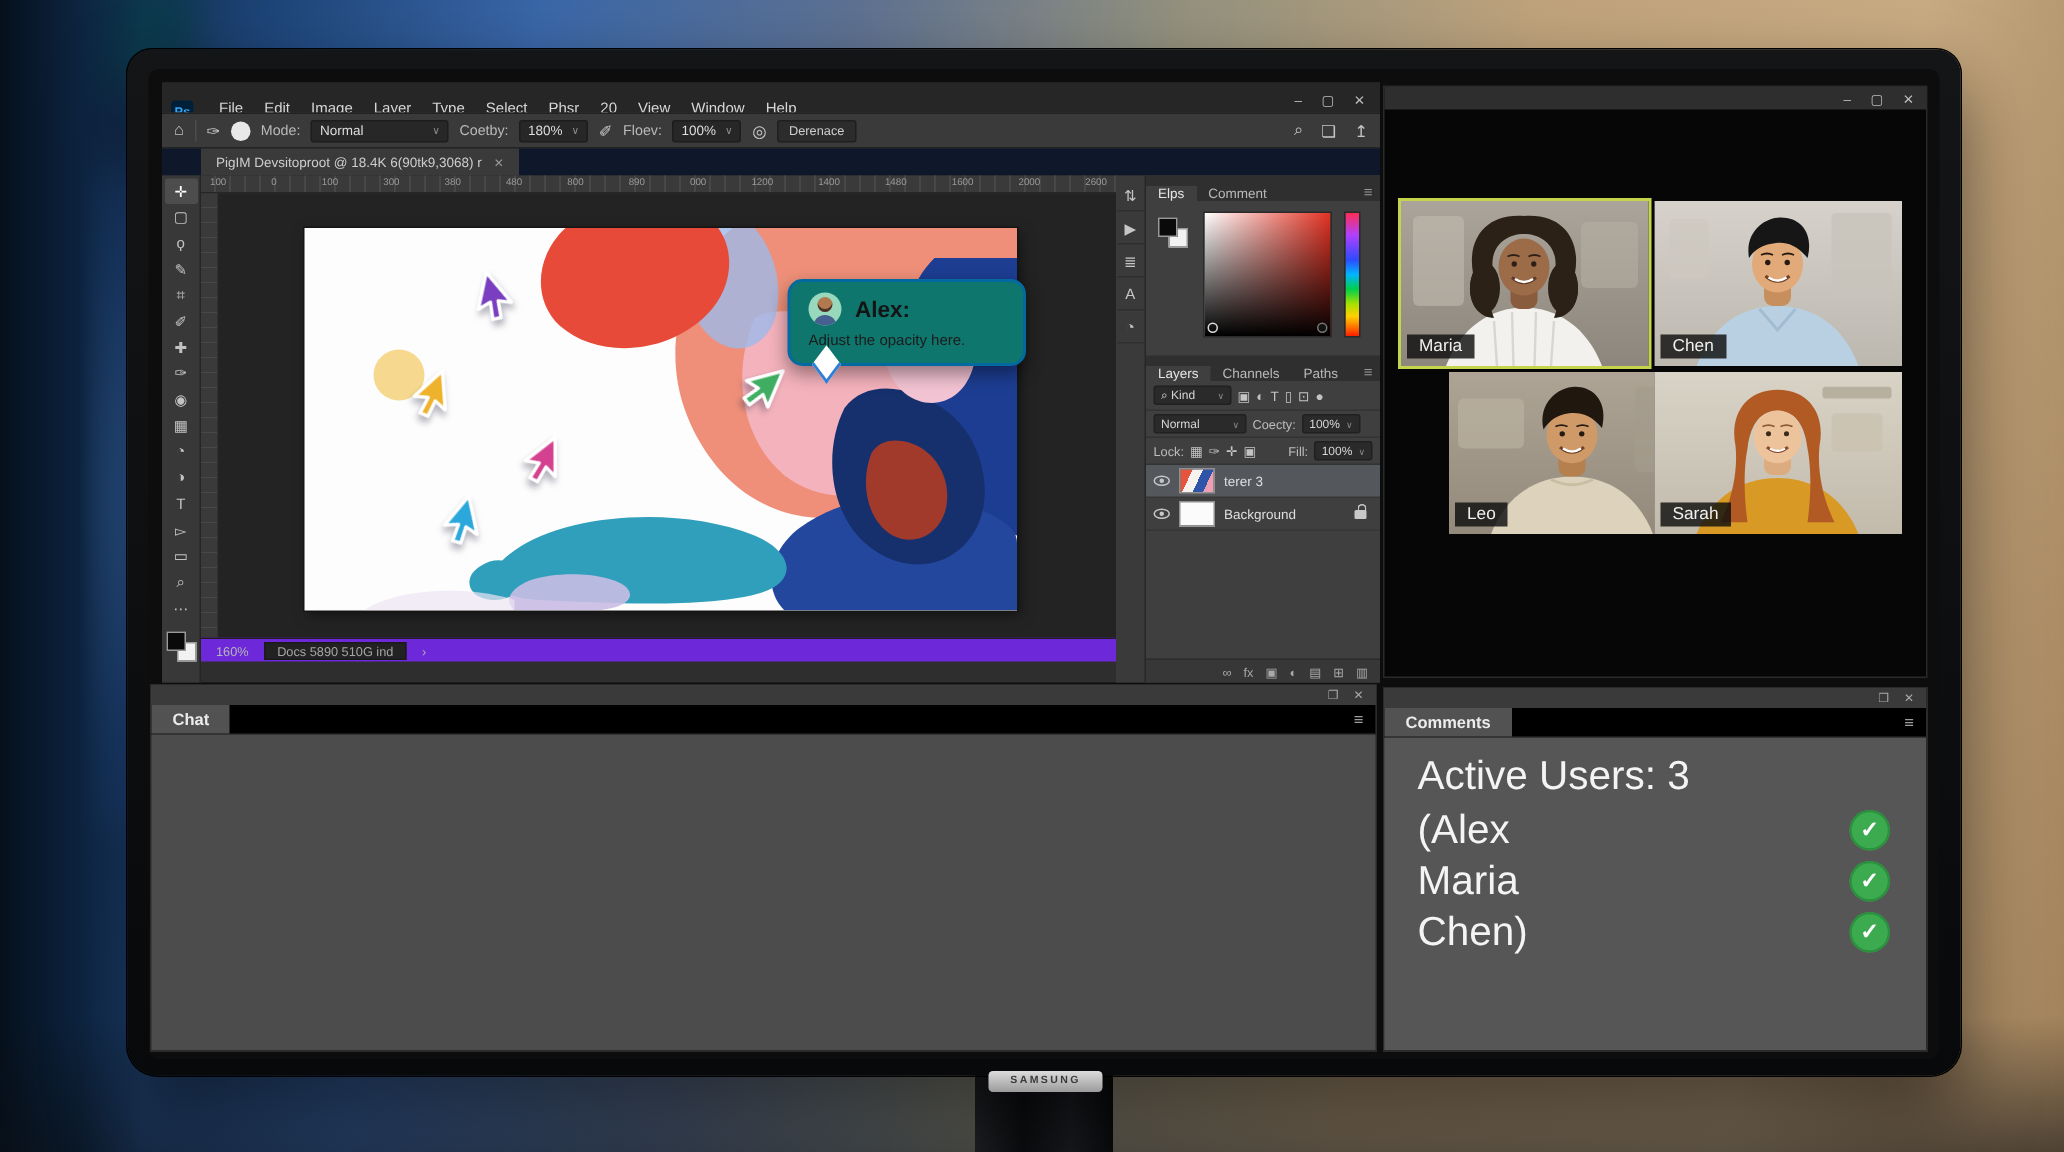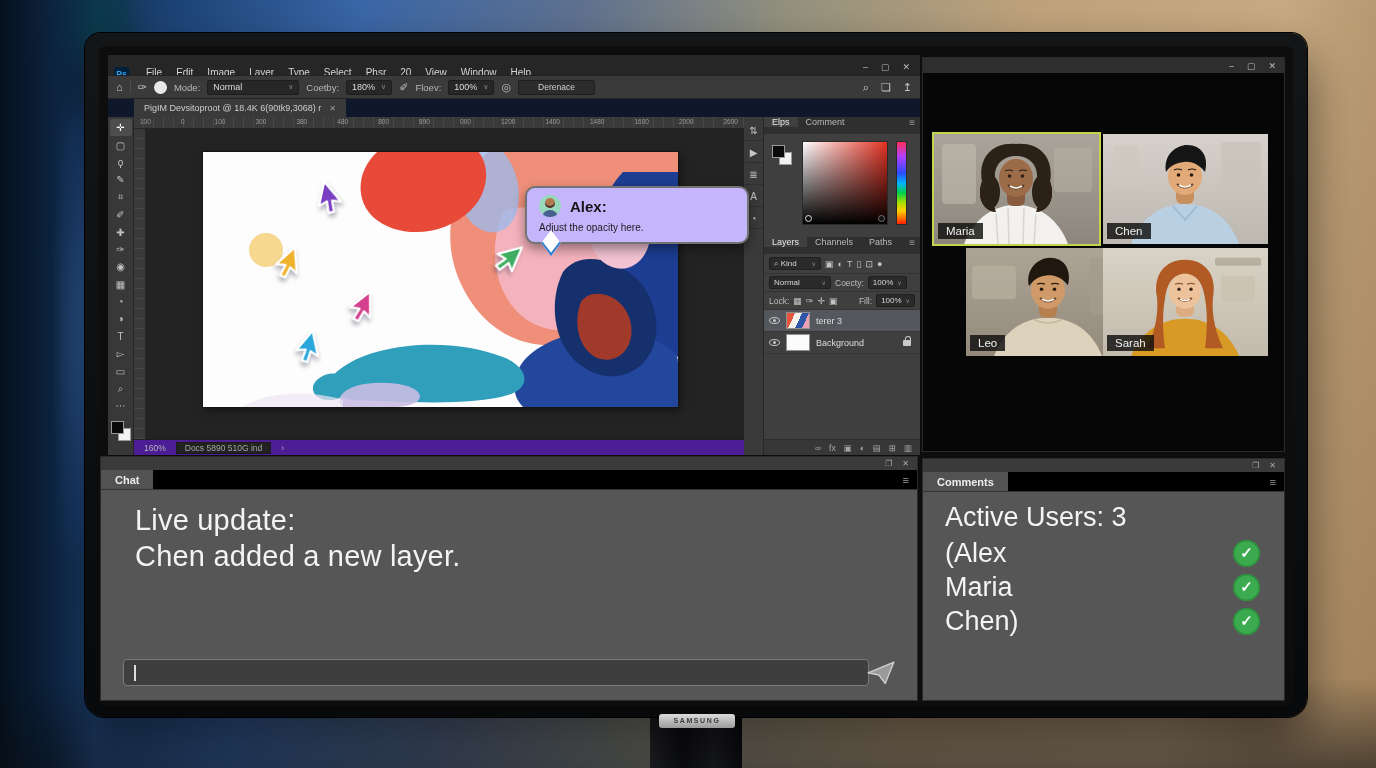--- a/index.html
+++ b/index.html
@@ -45,21 +45,21 @@
   .ps-menubar .win-ctl { margin-left:auto; padding-right:4px; }
   .ps-options { position:absolute; left:0; top:20px; width:100%; height:24px; background:#3a3a3a;
     border-top:1px solid #222; border-bottom:1px solid #242424; display:flex; align-items:center; gap:7px; padding:0 8px; font-size:9.5px; }
   .opt-icon { color:#c3c3c3; font-size:11px; }
   .opt-sep { width:1px; height:14px; background:#4c4c4c; }
   .opt-label { color:#b9b9b9; }
   .opt-select { background:#272727; border:1px solid #1d1d1d; border-radius:2px; height:15px;
     padding:0 5px; color:#ddd; display:flex; align-items:center; gap:6px; font-size:9px; }
   .opt-select .car { font-size:7px; color:#8c8c8c; }
   .brush-dot { width:13px; height:13px; border-radius:50%; background:#e8e8e8; }
-  .opt-btn { background:#2c2c2c; border:1px solid #1f1f1f; border-radius:2px; height:15px; padding:0 19px;
+  .opt-btn { background:#2c2c2c; border:1px solid #1f1f1f; border-radius:2px; height:15px; padding:0 7px;
     color:#cfcfcf; font-size:8.5px; display:flex; align-items:center; }
   .opt-right { margin-left:auto; display:flex; gap:12px; font-size:11px; color:#c6c6c6; }
   .ps-tabrow { position:absolute; left:0; top:44px; width:100%; height:18px; background:#0f172a; display:flex; }
   .ps-doc-tab { background:#3a3a3a; height:100%; display:flex; align-items:center; gap:8px;
     padding:0 10px; font-size:9px; color:#cdcdcd; margin-left:26px; }
   .ps-doc-tab .x { color:#9a9a9a; font-size:8px; }
   .ps-body { position:absolute; left:0; top:62px; width:812px; height:338px; }
 
   .ps-toolbar { position:absolute; left:0; top:0; width:26px; height:338px; background:#383838;
     border-right:1px solid #252525; display:flex; flex-direction:column; align-items:center; padding-top:2px; }
@@ -78,38 +78,38 @@
     border-right:1px solid #262626;
     background-image:repeating-linear-gradient(to bottom, transparent 0 9px, #55555580 9px 10px); }
 
   .ps-canvas { position:absolute; left:38px; top:12px; width:598px; height:310px; background:#232323; }
   .artboard { position:absolute; left:57px; top:23px; width:475px; height:255px; background:#fdfdfd;
     box-shadow:0 0 0 1px #151515, 2px 3px 8px rgba(0,0,0,.5); overflow:hidden; }
   .artboard svg.art { position:absolute; inset:0; width:100%; height:100%; }
   .cursor { position:absolute; width:30px; height:32px; filter:drop-shadow(2px 3px 2px rgba(40,40,70,.35)); }
   .cursor svg { width:100%; height:100%; overflow:visible; }
 
-  .tooltip { position:absolute; left:417px; top:69px; width:224px; background:#c4b5fd;
-    border:2px solid #737373; border-radius:10px; padding:7px 12px 9px; box-shadow:0 5px 12px rgba(0,0,0,.4); z-index:5; }
+  .tooltip { position:absolute; left:417px; top:69px; width:159px; background:#0f766e;
+    border:2px solid #0369a1; border-radius:10px; padding:7px 12px 9px; box-shadow:0 5px 12px rgba(0,0,0,.4); z-index:5; }
   .tooltip::after { content:""; position:absolute; left:16px; bottom:-9px; width:14px; height:14px;
     background:#fff; border-bottom:2px solid #2f7fd4; border-left:2px solid #2f7fd4; transform:rotate(-45deg) skew(-8deg,-8deg); }
   .tt-head { display:flex; align-items:center; gap:9px; }
   .tt-avatar { width:22px; height:22px; border-radius:50%; background:#98d8bc; position:relative; overflow:hidden; }
   .tt-avatar::before { content:""; position:absolute; left:6px; top:3px; width:10px; height:10px; border-radius:50%; background:#b07a4e; box-shadow:0 -2px 0 0 #4a342a inset; }
   .tt-avatar::after { content:""; position:absolute; left:3px; bottom:-2px; width:16px; height:9px; border-radius:8px 8px 0 0; background:#46618f; }
   .tt-author { font-size:15px; font-weight:bold; color:#141414; }
   .tt-text { font-size:10px; color:#1b1b1b; margin-top:5px; }
 
   .ps-dock { position:absolute; left:636px; top:0; width:20px; height:338px; background:#3a3a3a;
     border-right:1px solid #272727; display:flex; flex-direction:column; align-items:center; padding-top:4px; gap:2px; }
   .dock-ic { width:18px; height:20px; display:flex; align-items:center; justify-content:center;
     color:#c6c6c6; font-size:10px; border-bottom:1px solid #2e2e2e; }
 
   .ps-panels { position:absolute; left:656px; top:0; width:156px; height:338px; background:#3f3f3f; }
-  .panel-tabs { display:flex; background:#2f2f2f; height:17px; align-items:flex-start; font-size:9px; color:#b9b9b9; position:relative; }
+  .panel-tabs { display:flex; background:#2f2f2f; height:17px; align-items:flex-end; font-size:9px; color:#b9b9b9; position:relative; }
   .panel-tab { padding:0 8px; display:flex; align-items:center; }
   .panel-tab.active { background:#3f3f3f; color:#e6e6e6; }
   .panel-menu { margin-left:auto; padding:0 5px; display:flex; align-items:center; color:#9a9a9a; font-size:10px; }
 
   .color-panel { position:absolute; left:0; top:0; width:156px; height:120px; }
   .satval { position:absolute; left:38px; top:24px; width:86px; height:84px;
     background:linear-gradient(to bottom, rgba(0,0,0,0) 0%, #000 100%),
                linear-gradient(to right, #ffffff 0%, #e23223 100%); border:1px solid #2a2a2a; }
   .satval::before { content:""; position:absolute; left:2px; bottom:2px; width:5px; height:5px; border:1px solid #ddd; border-radius:50%; }
   .satval::after { content:""; position:absolute; right:2px; bottom:2px; width:5px; height:5px; border:1px solid #777; border-radius:50%; background:#111; }
@@ -128,21 +128,21 @@
   .eye::after { content:""; position:absolute; inset:1px 3px; background:#c6c6c6; border-radius:50%; }
   .layer-thumb { width:24px; height:17px; border:1px solid #909090; flex:none;
     background:linear-gradient(115deg,#e5543f 0 28%,#f6f3ef 28% 52%,#2e55a8 52% 76%,#ef9fb4 76%); }
   .layer-thumb.white { background:#fbfbfb; }
   .padlock { width:8px; height:6px; background:#c9c9c9; border-radius:1px; position:relative; margin-left:auto; margin-right:4px; flex:none; }
   .padlock::before { content:""; position:absolute; left:1.5px; top:-4px; width:4px; height:4px;
     border:1px solid #c9c9c9; border-bottom:none; border-radius:3px 3px 0 0; }
   .lp-bottom { position:absolute; left:0; bottom:0; width:100%; height:16px; background:#373737;
     border-top:1px solid #2c2c2c; display:flex; align-items:center; justify-content:flex-end; gap:8px; padding:0 8px; font-size:8.5px; color:#a8a8a8; }
 
-  .ps-status { position:absolute; left:26px; top:322px; width:610px; height:16px; background:#4c1d95;
+  .ps-status { position:absolute; left:26px; top:308px; width:610px; height:16px; background:#6d28d9;
     border-top:1px solid #1f1f1f; display:flex; align-items:center; gap:10px; padding:0 10px; font-size:8.5px; color:#b5b5b5; }
   .doc-info { background:#222; border:1px solid #1a1a1a; padding:0 8px; height:12px; display:flex; align-items:center; color:#a5a5a5; }
 
   
   .vc { position:absolute; left:823px; top:11px; width:363px; height:395px; background:#060606; border:1px solid #2a2a2a; }
   .vc-header { position:absolute; left:0; top:0; width:100%; height:15px; background:#2e2e2e;
     display:flex; justify-content:flex-end; align-items:center; padding:0 8px; }
   .tile { position:absolute; width:165px; height:110px; overflow:hidden; background:#888; }
   .tile svg { position:absolute; inset:0; width:100%; height:100%; }
   .tile.active-speaker { outline:2px solid #c4d44d; outline-offset:0; }
@@ -557,32 +557,20 @@
 
       <div class="dockwin chat">
         <div class="dw-strip">
           <span>❐</span>
           <span>✕</span>
         </div>
         <div class="dw-tabs">
           <div class="dw-tab">Chat</div>
           <div class="dw-menu">≡</div>
         </div>
-        <div class="dw-body">
-          <div class="chat-line" style="top:14px;">Live update:</div>
-          <div class="chat-line" style="top:50px;">Chen added a new layer.</div>
-          <div class="chat-input">
-            <span class="caret"></span>
-          </div>
-          <div class="send-btn">
-            <svg viewBox="0 0 26 22">
-              <path d="M1,11 L25,1 L17,21 L11,13 Z" fill="#9a9a9a" stroke="#cfcfcf" stroke-width="1.2" stroke-linejoin="round"></path>
-            </svg>
-          </div>
-        </div>
       </div>
 
       <div class="dockwin comments">
         <div class="dw-strip">
           <span>❐</span>
           <span>✕</span>
         </div>
         <div class="dw-tabs">
           <div class="dw-tab">Comments</div>
           <div class="dw-menu">≡</div>

